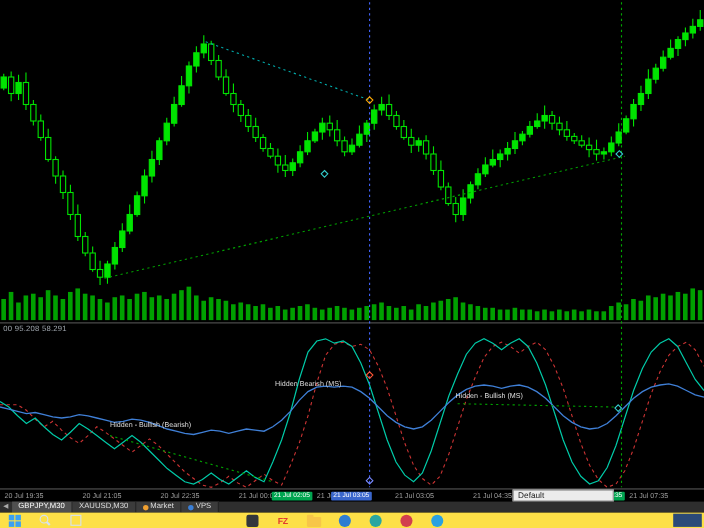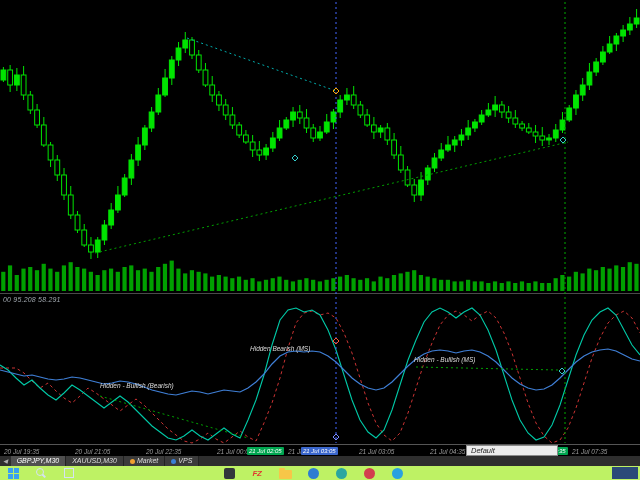--- a/index.html
+++ b/index.html
@@ -1,31 +1,31 @@
 <!DOCTYPE html>
 <html><head>
 <meta charset="utf-8">
 <style>
   html,body{margin:0;padding:0;background:#000;}
   body{width:640px;height:480px;overflow:hidden;font-family:"Liberation Sans",sans-serif;}
-  #screen{position:relative;width:560px;height:480px;background:#000;font-style:italic;}
+  #screen{position:relative;width:560px;height:480px;background:#000;}
   #chart-svg{position:absolute;left:0;top:0;display:block;}
   #indicator-info{position:absolute;left:3px;top:296px;font-size:7px;color:#9fa6ad;letter-spacing:0.2px;}
   #time-axis{position:absolute;left:0;top:444px;width:640px;height:12px;background:#000;border-top:1px solid #555;box-sizing:border-box;}
   #time-axis .tl{position:absolute;top:3px;font-size:6.5px;color:#9c9c9c;white-space:nowrap;}
   #time-axis .chip{position:absolute;top:2px;font-size:6px;color:#fff;height:8px;line-height:8px;padding:0 2px;border-radius:1px;white-space:nowrap;}
   #default-chip{position:absolute;right:2px;top:445px;width:92px;height:11px;background:#ececec;border:1px solid #8a8a8a;box-sizing:border-box;font-size:7.5px;color:#222;line-height:9px;padding-left:4px;}
   #tabbar{position:absolute;left:0;top:456px;width:640px;height:10px;background:#2e2e2e;display:flex;align-items:stretch;font-size:7px;color:#ddd;}
   .nav-arrow{color:#aaa;font-size:6px;line-height:10px;padding:0 3px;}
   .tab{padding:0 6px;line-height:10px;background:#3b3b3b;border-right:1px solid #222;display:flex;align-items:center;white-space:nowrap;}
   .tab.active{background:#505050;color:#fff;}
   .tab .dot{display:inline-block;width:5px;height:5px;border-radius:50%;margin-right:2px;}
   .dot.market{background:#f0a030;}
   .dot.vps{background:#3a7fd6;}
-  #taskbar{position:absolute;left:0;top:466px;width:640px;height:14px;background:#bef264;}
+  #taskbar{position:absolute;left:0;top:466px;width:640px;height:14px;background:#fde047;}
   .tb-icon{position:absolute;top:1px;width:14px;height:12px;display:flex;align-items:center;justify-content:center;}
   .winlogo{display:grid;grid-template-columns:5px 5px;grid-template-rows:5px 5px;gap:1px;}
   .winlogo div{background:#3aa0f3;}
 </style>
 </head>
 <body>
 
 <div id="screen">
 
   <svg id="chart-svg" width="640" height="444">

